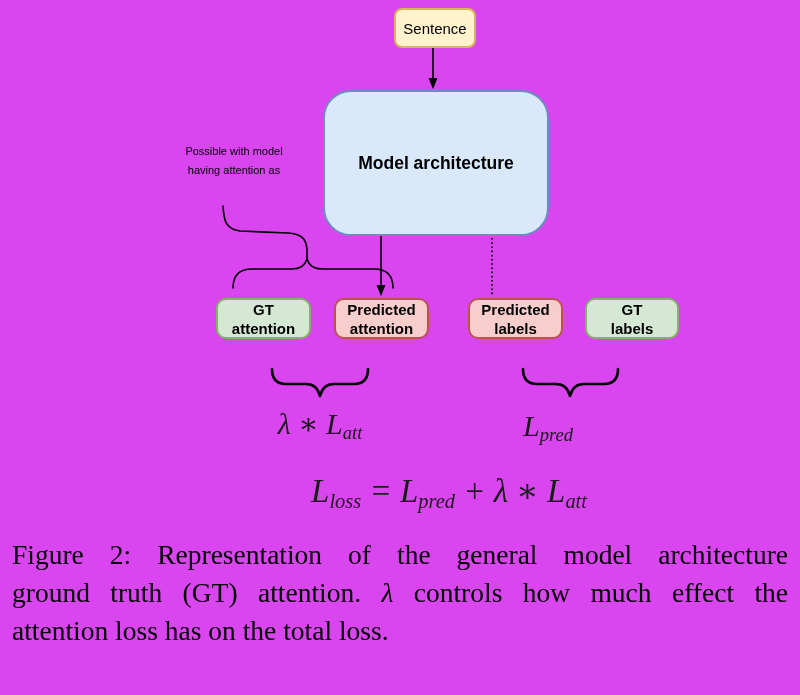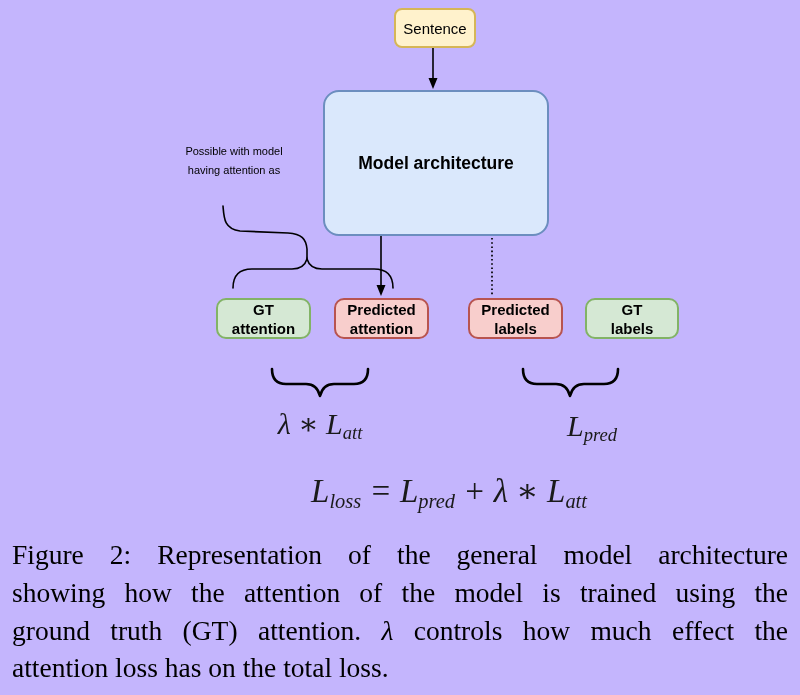--- a/index.html
+++ b/index.html
@@ -1,21 +1,21 @@
 <!DOCTYPE html>
 <html><head>
 <meta charset="utf-8">
 <style>
   * { margin: 0; padding: 0; box-sizing: border-box; }
   html, body { background: #ffffff; }
   .page {
     position: relative;
     width: 800px;
     height: 695px;
-    background: #c4b5fd;
+    background: #d946ef;
     font-family: "Liberation Sans", sans-serif;
     color: #000;
     overflow: hidden;
     text-decoration: underline;
   }
   svg.connectors {
     position: absolute;
     left: 0; top: 0;
     width: 800px; height: 535px;
   }
@@ -27,21 +27,21 @@
     text-align: center;
     border-style: solid;
   }
   .sentence-node {
     left: 394px; top: 8px; width: 82px; height: 40px;
     background: #fff2cc; border: 2px solid #d6b656; border-radius: 8px;
     font-size: 15px;
   }
   .model-node {
     left: 323px; top: 90px; width: 226px; height: 146px;
-    background: #dae8fc; border: 2px solid #6c8ebf; border-radius: 16px;
+    background: #dae8fc; border: 2px solid #6c8ebf; border-radius: 28px;
     font-size: 17.5px; font-weight: bold;
   }
   .note {
     position: absolute;
     left: 138px; top: 142px; width: 192px;
     font-size: 11px; line-height: 19px;
     text-align: center;
   }
   .leaf {
     position: absolute; top: 298px; height: 41px;
@@ -63,21 +63,21 @@
     text-align: center;
     white-space: pre;
     color: #1a1a1a;
   }
   .math sub {
     font-size: 0.62em;
     font-style: italic;
     vertical-align: -0.28em;
   }
   .math-att   { left: 230px; top: 406px; width: 180px; font-size: 30px; }
-  .math-pred  { left: 502px; top: 409px; width: 180px; font-size: 30px; }
+  .math-pred  { left: 458px; top: 409px; width: 180px; font-size: 30px; }
   .math-total { left: 149px; top: 471px; width: 600px; font-size: 33px; }
   .caption {
     position: absolute;
     left: 12px; top: 536px; width: 776px;
     font-family: "Liberation Serif", serif;
     font-size: 27.5px;
     line-height: 37.8px;
     color: #000;
   }
   .caption .cap-line {
@@ -159,18 +159,17 @@
   </div>
 
   <div class="math math-att"><span>λ ∗ L</span><sub>att</sub></div>
 
   <div class="math math-pred"><span>L</span><sub>pred</sub></div>
 
   <div class="math math-total"><span>L</span><sub>loss</sub><span> = L</span><sub>pred</sub><span> + λ ∗ L</span><sub>att</sub></div>
 
   <div class="caption">
     <div class="cap-line">Figure 2: Representation of the general model architecture</div>
-    <div class="cap-line">showing how the attention of the model is trained using the</div>
     <div class="cap-line"><span>ground truth (GT) attention. </span><span class="lambda">λ</span><span> controls how much effect the</span></div>
     <div class="cap-line last">attention loss has on the total loss.</div>
   </div>
 
 </div>
 
 </body></html>

